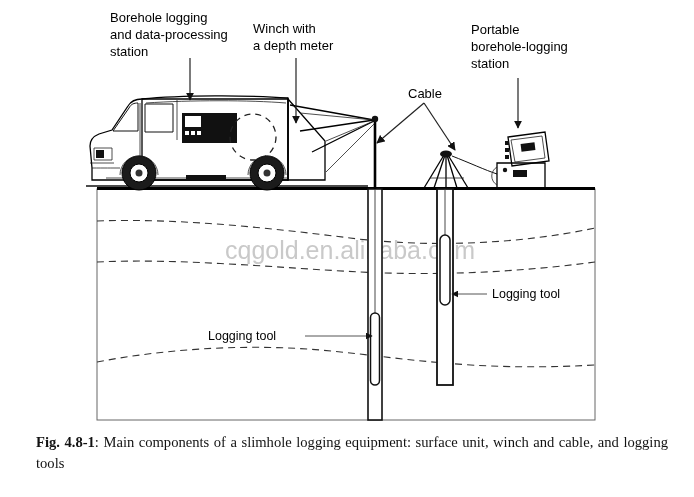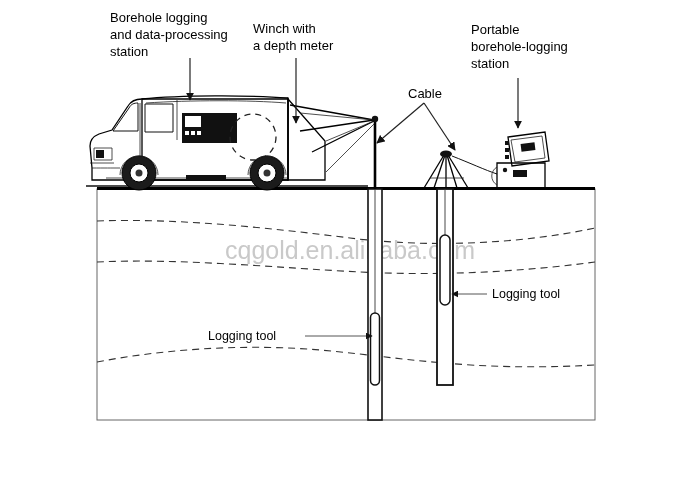--- a/index.html
+++ b/index.html
@@ -238,14 +238,17 @@
       <text class="label-text" x="471" y="34">Portable</text>
       <text class="label-text" x="471" y="51">borehole-logging</text>
       <text class="label-text" x="471" y="68">station</text>
     </g>
 
     <text class="label-small" x="208" y="340">Logging tool</text>
 
     <text class="label-small" x="492" y="298">Logging tool</text>
   </svg>
 
+  <div class="caption-block">
+    <b>Fig. 4.8-1</b><span>: </span><span>Main components of a slimhole logging equipment: surface unit, winch and cable, and logging tools</span>
+  </div>
 
 </div>
 
 </body></html>

